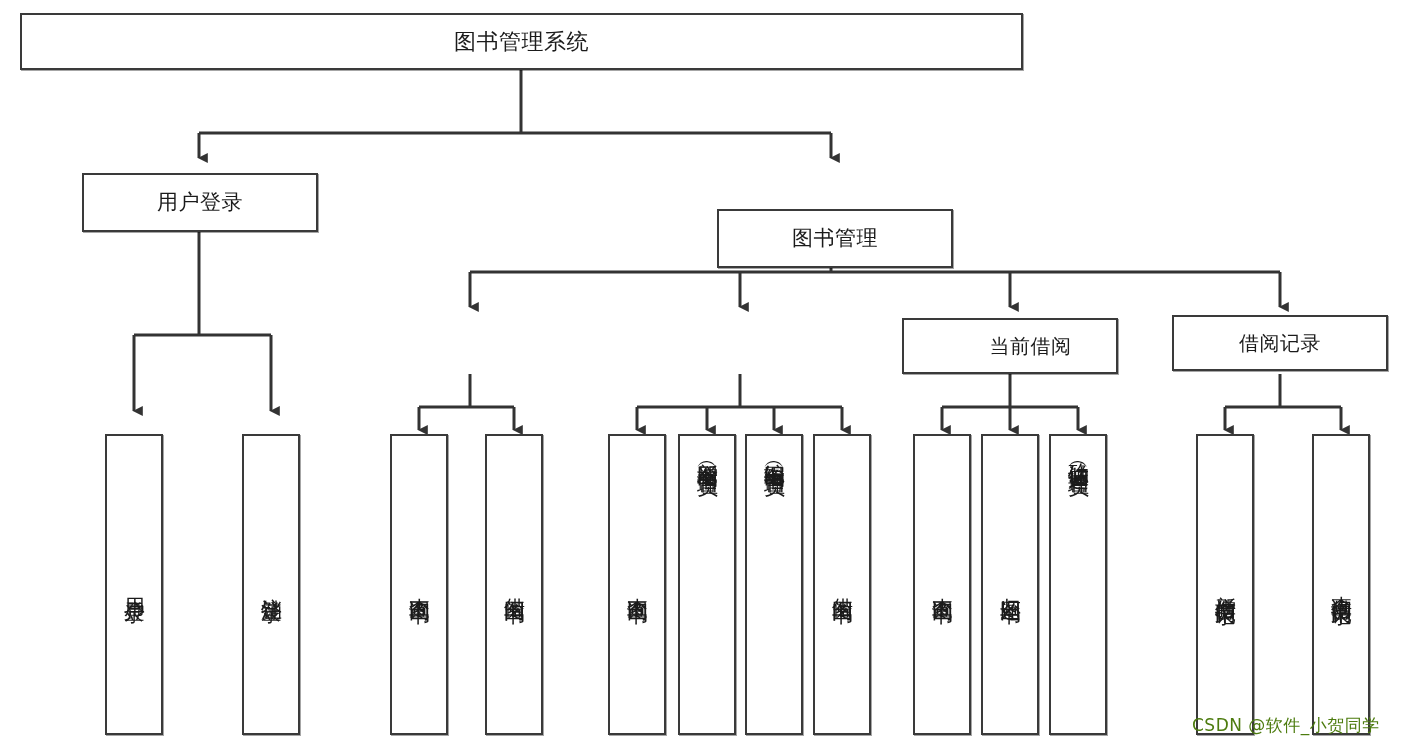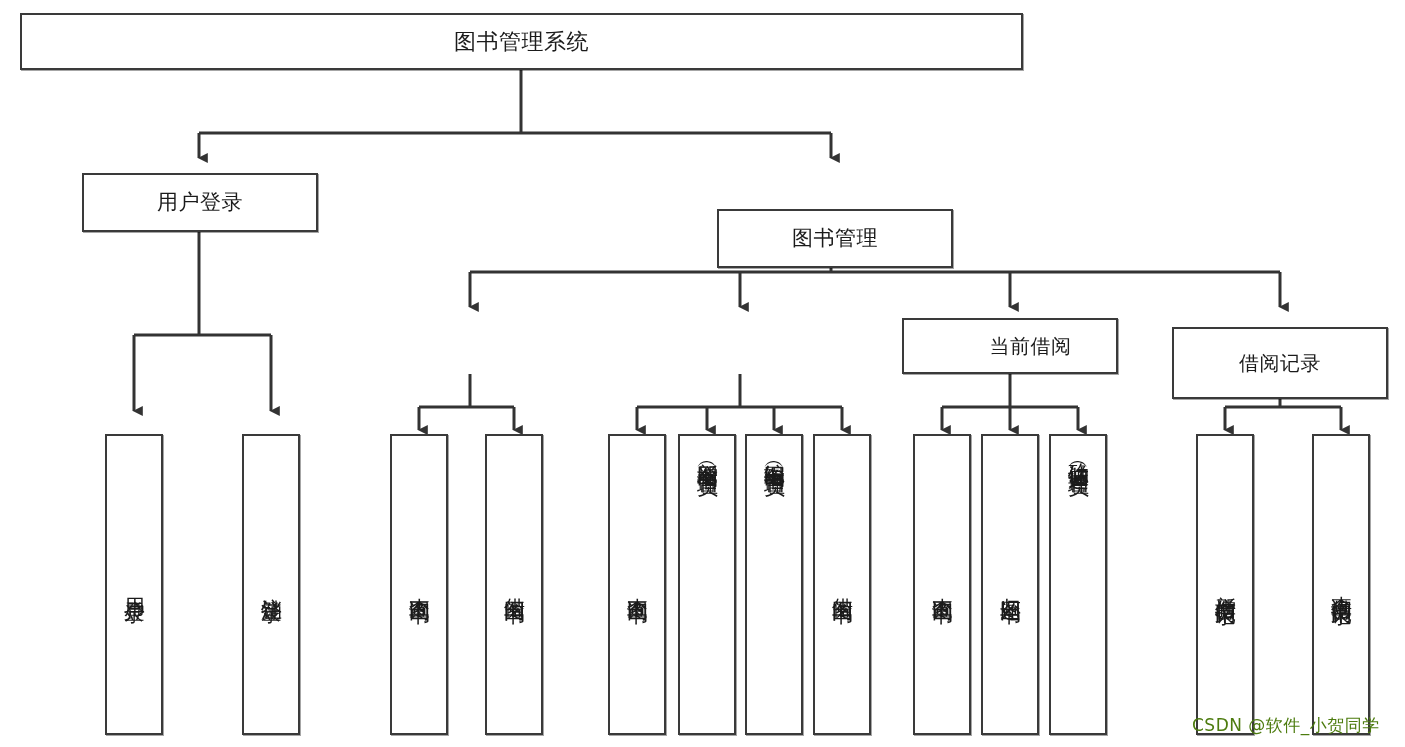--- a/index.html
+++ b/index.html
@@ -134,21 +134,21 @@
   <div class="node lvl1" style="left:82px; top:173px; width:236px; height:59px;">
     <span class="label">用户登录</span>
   </div>
   <div class="node lvl1" style="left:717px; top:173px; width:236px; height:59px;margin-top:36px;">
     <span class="label">图书管理</span>
   </div>
 
   <div class="node lvl2" style="left:902px; top:318px; width:216px; height:56px;padding-left:41px;">
     <span class="label">当前借阅</span>
   </div>
-  <div class="node lvl2" style="left:1172px; top:327px; width:216px; height:72px;">
+  <div class="node lvl2" style="left:1172px; top:315px; width:216px; height:56px;">
     <span class="label">借阅记录</span>
   </div>
 
   <div class="node leaf mid" style="left:105px; top:434px; width:58px; height:301px;">
     <span class="label">用户登录</span>
   </div>
   <div class="node leaf mid" style="left:242px; top:434px; width:58px; height:301px;">
     <span class="label">注销登录</span>
   </div>
 

